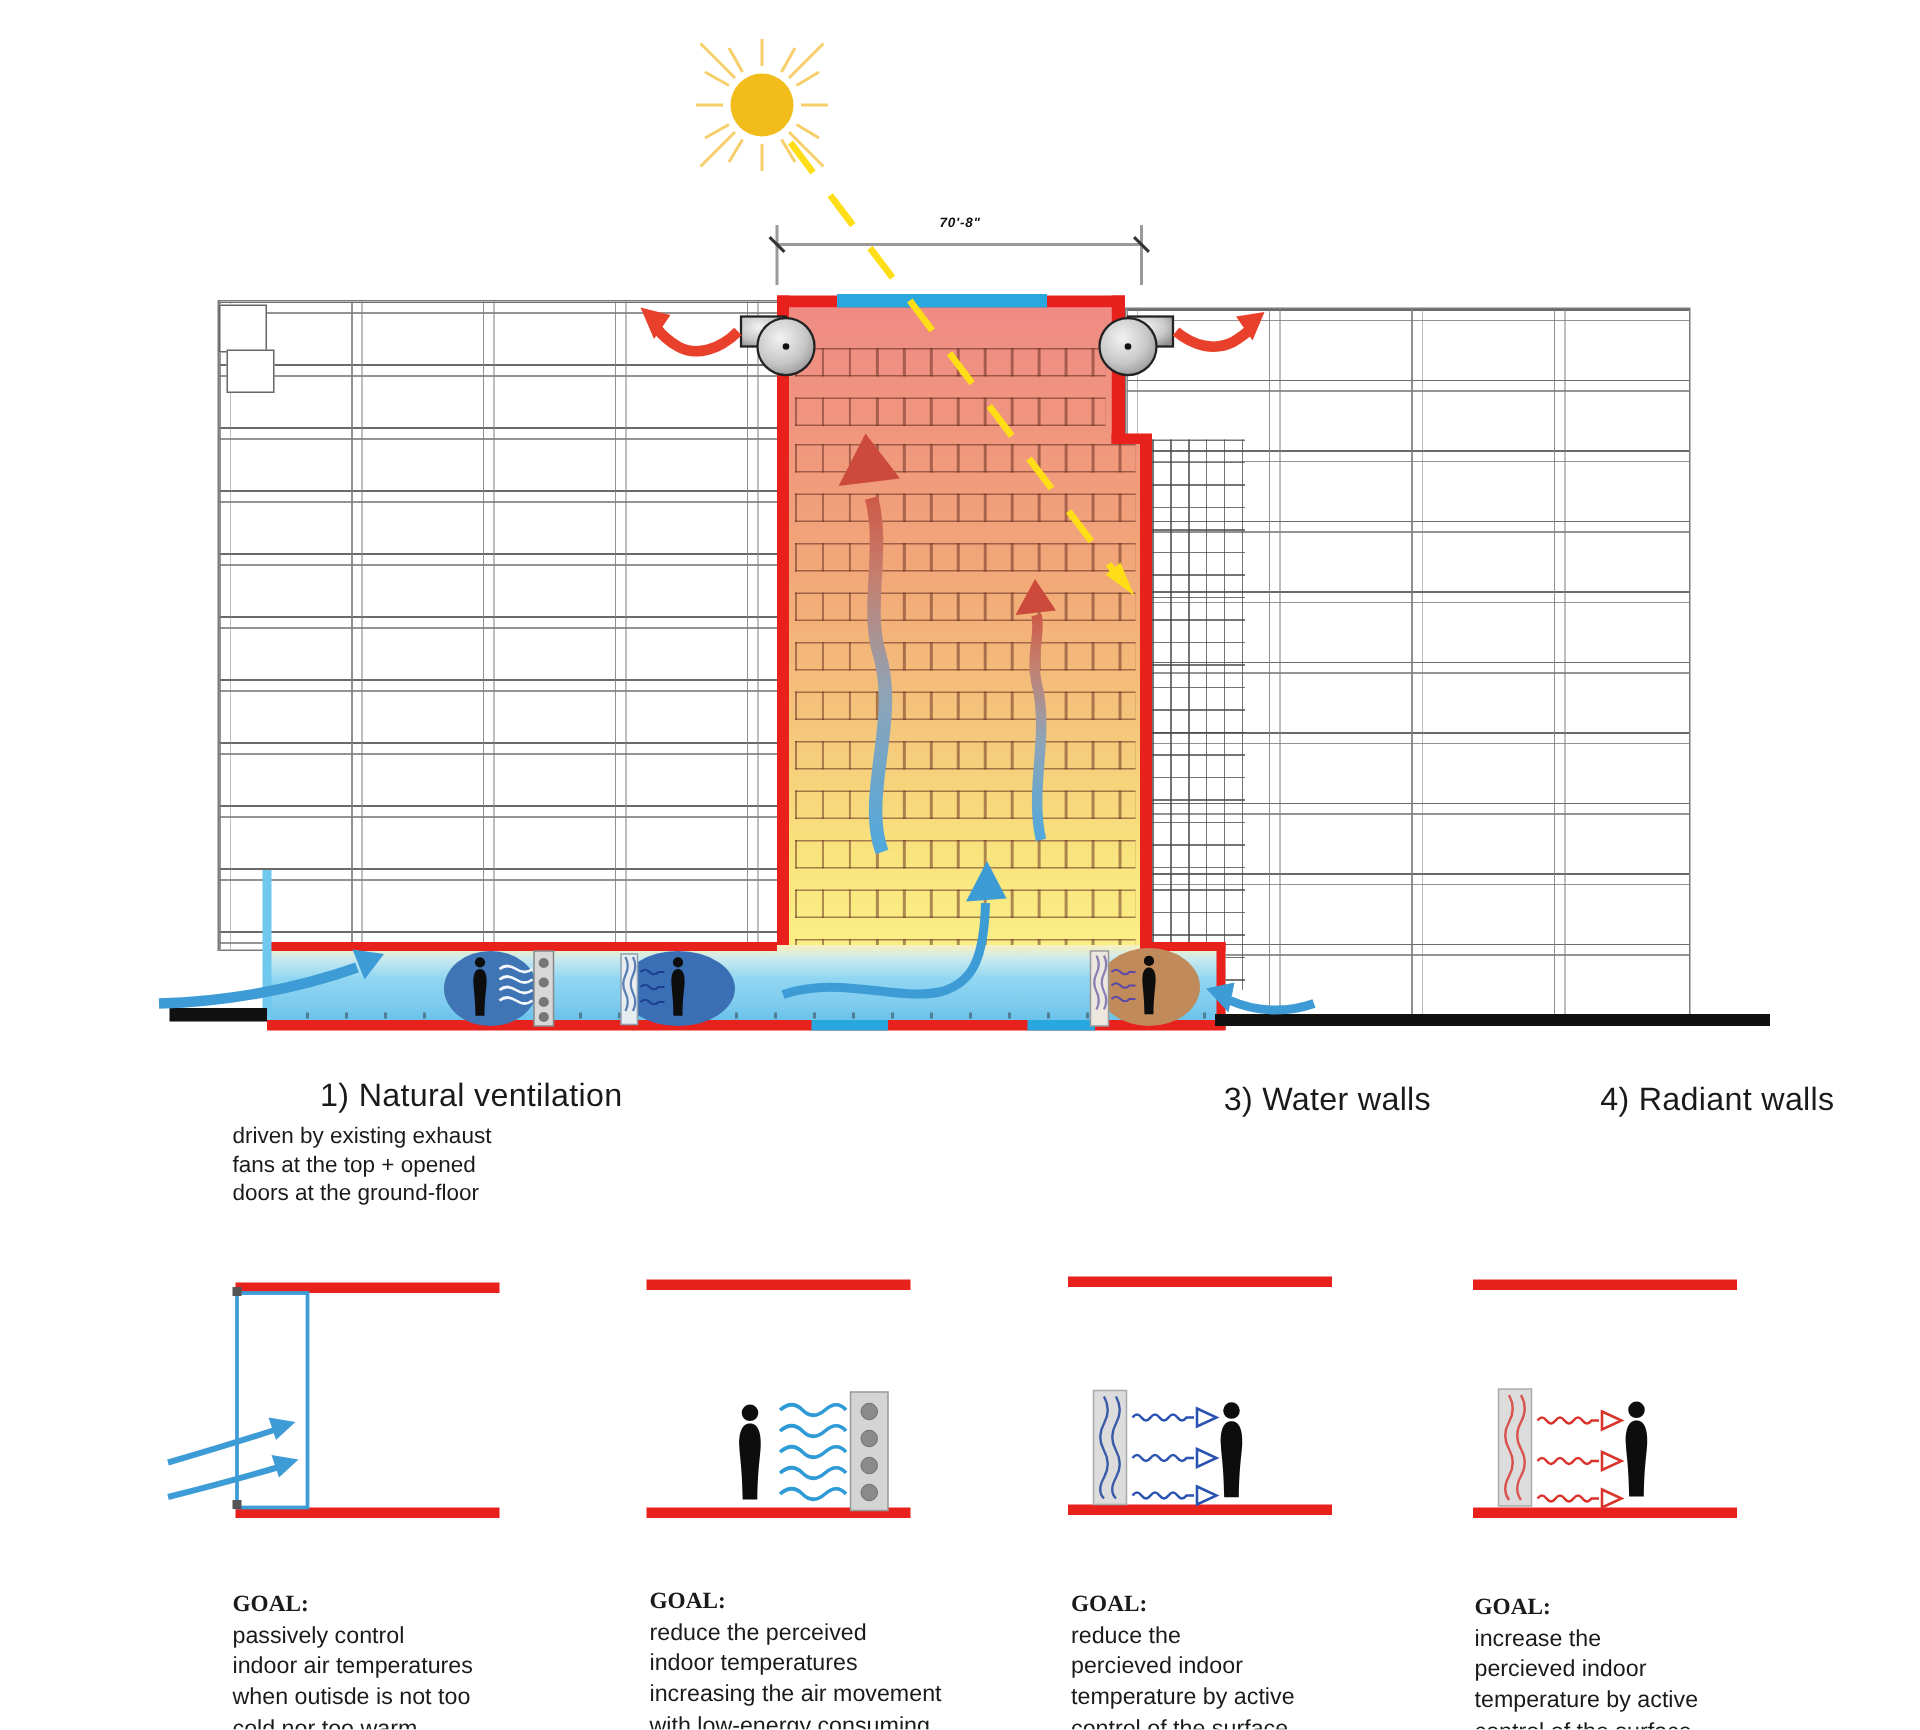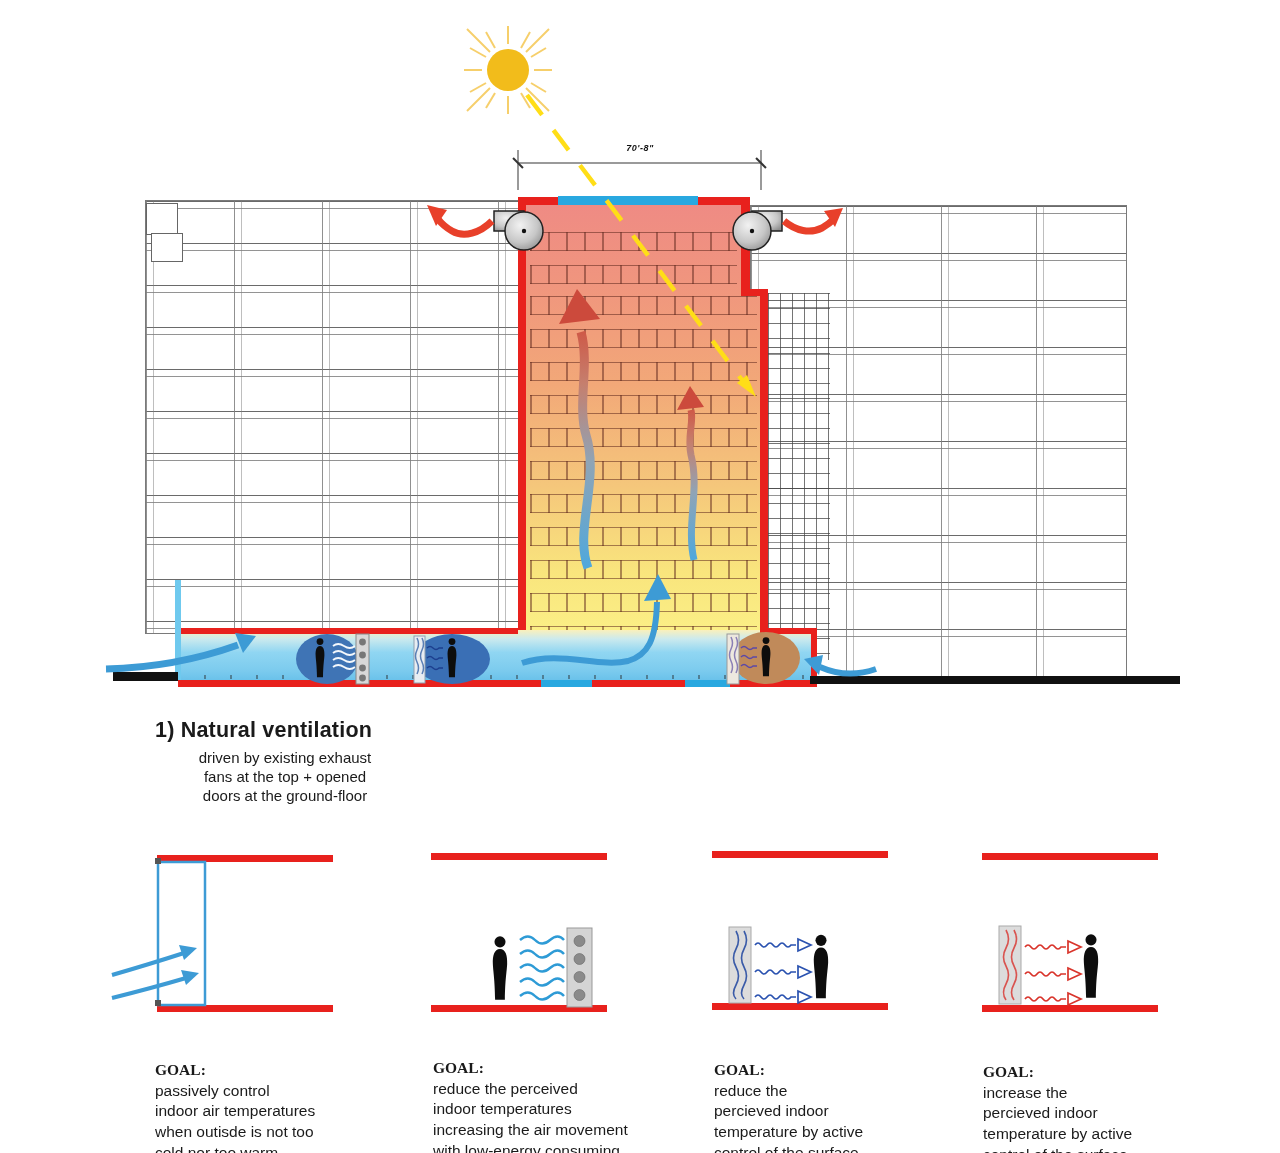--- a/index.html
+++ b/index.html
@@ -32,22 +32,22 @@
       background-size:100% 4px,100% 100%;
       background-position:0 calc(100% - 7px),0 0;
       background-repeat:no-repeat,no-repeat;}
   .blueseg{background:#29A8E0;}
   .ground{background:#111;}
   
   .dimline{background:#9a9a9a;}
   .dimtick{background:#333;transform:rotate(45deg);}
   .dimlabel{font-size:9px;font-weight:bold;font-style:italic;color:#111;text-align:center;letter-spacing:.5px;}
   
-  .scol h3{margin:0;font-size:21.5px;font-weight:bold;letter-spacing:.2px;}
-  .scol .sub{margin-top:5px;font-size:15px;line-height:1.28;white-space:pre-line;text-align:center;}
+  .scol h3{margin:0;font-size:21.5px;font-weight:normal;letter-spacing:.2px;text-align:right;}
+  .scol .sub{margin-top:5px;font-size:15px;line-height:1.28;white-space:pre-line;}
   .goal{font-size:15.5px;line-height:1.33;white-space:pre-line;}
   .goal b{font-weight:bold;font-family:Liberation Serif, serif;}
   svg{display:block;}
 </style>
 </head>
 <body>
 
 <div id="stage">
 
   <div class="abs bldg" style="left:145px;top:200px;width:373px;height:432px;"></div>
@@ -234,20 +234,26 @@
       </g>
       <use href="#person" x="758" y="636" width="16" height="42" fill="#0D0D0D"></use>
     </g>
   </svg>
 
   <div class="abs scol" style="left:155px;top:718px;width:260px;">
     <h3>1) Natural ventilation</h3>
     <div class="sub">driven by existing exhaust
 fans at the top + opened
 doors at the ground-floor</div>
+  </div>
+  <div class="abs scol" style="left:714px;top:721px;width:240px;">
+    <h3>3) Water walls</h3>
+  </div>
+  <div class="abs scol" style="left:983px;top:721px;width:240px;">
+    <h3>4) Radiant walls</h3>
   </div>
 
   <svg class="abs" style="left:100px;top:845px;" width="240" height="172" viewBox="0 0 240 172">
     <rect x="57" y="10" width="176" height="7" fill="#E8211D"></rect>
     <rect x="57" y="160" width="176" height="7" fill="#E8211D"></rect>
     <rect x="58" y="17" width="47" height="143" fill="none" stroke="#3D9BD5" stroke-width="2.5"></rect>
     <rect x="55" y="13" width="6" height="6" fill="#555"></rect>
       <rect x="55" y="155" width="6" height="6" fill="#555"></rect>
     <g>
       <path d="M12,130 Q50,119 84,108" fill="none" stroke="#3D9BD5" stroke-width="4"></path>

